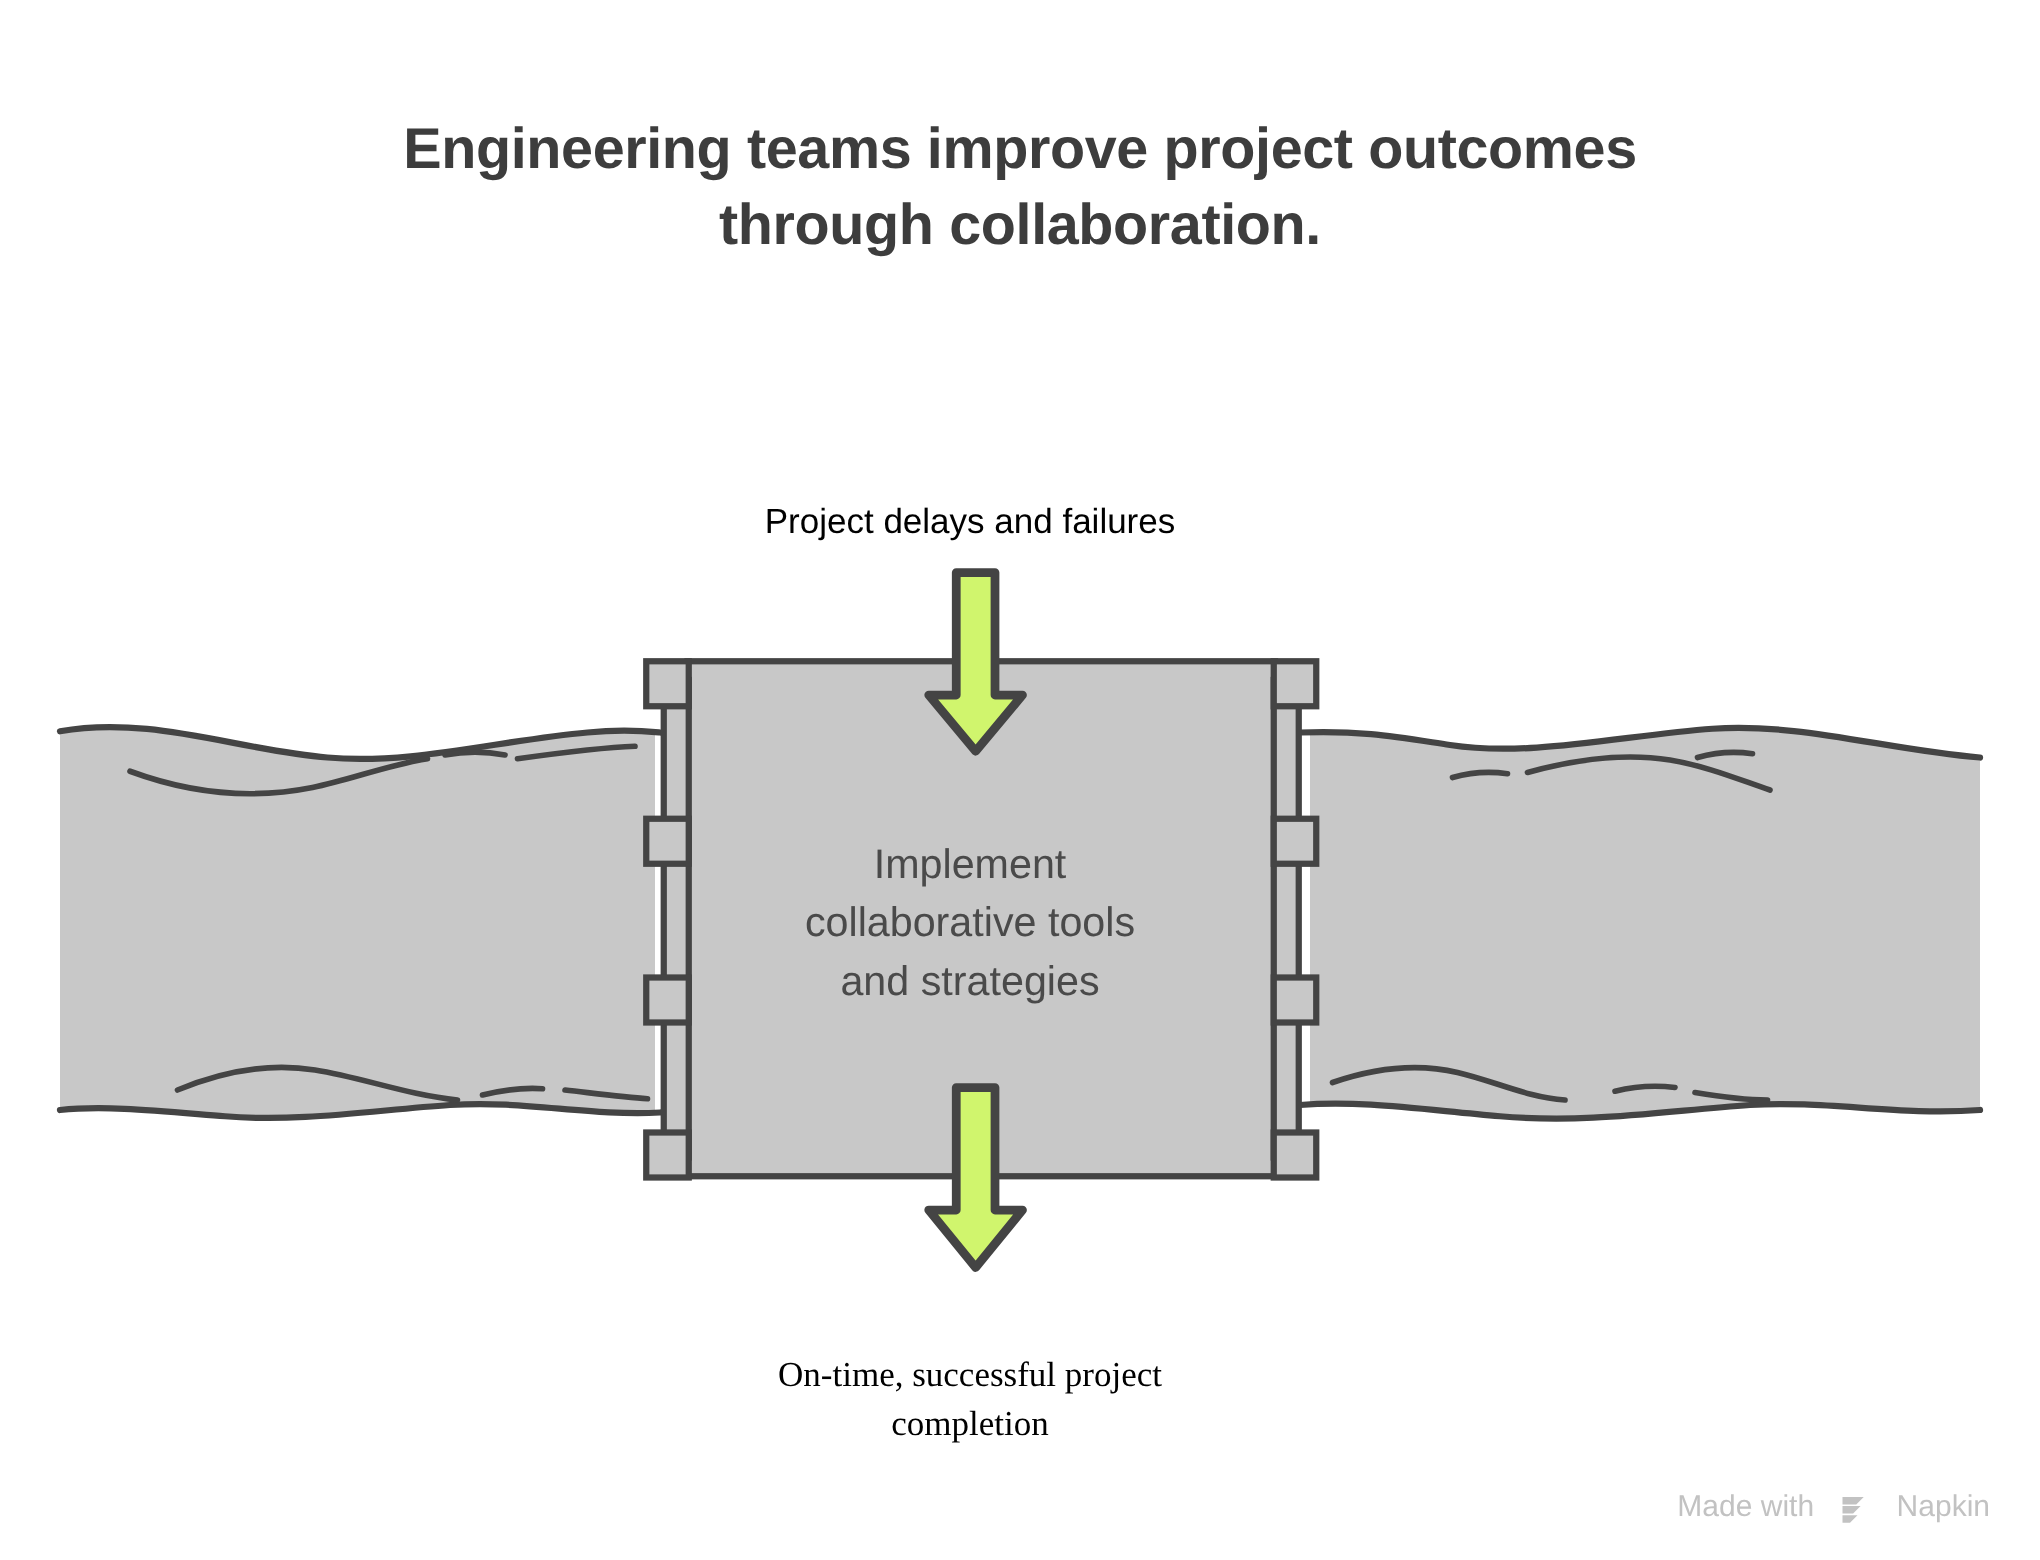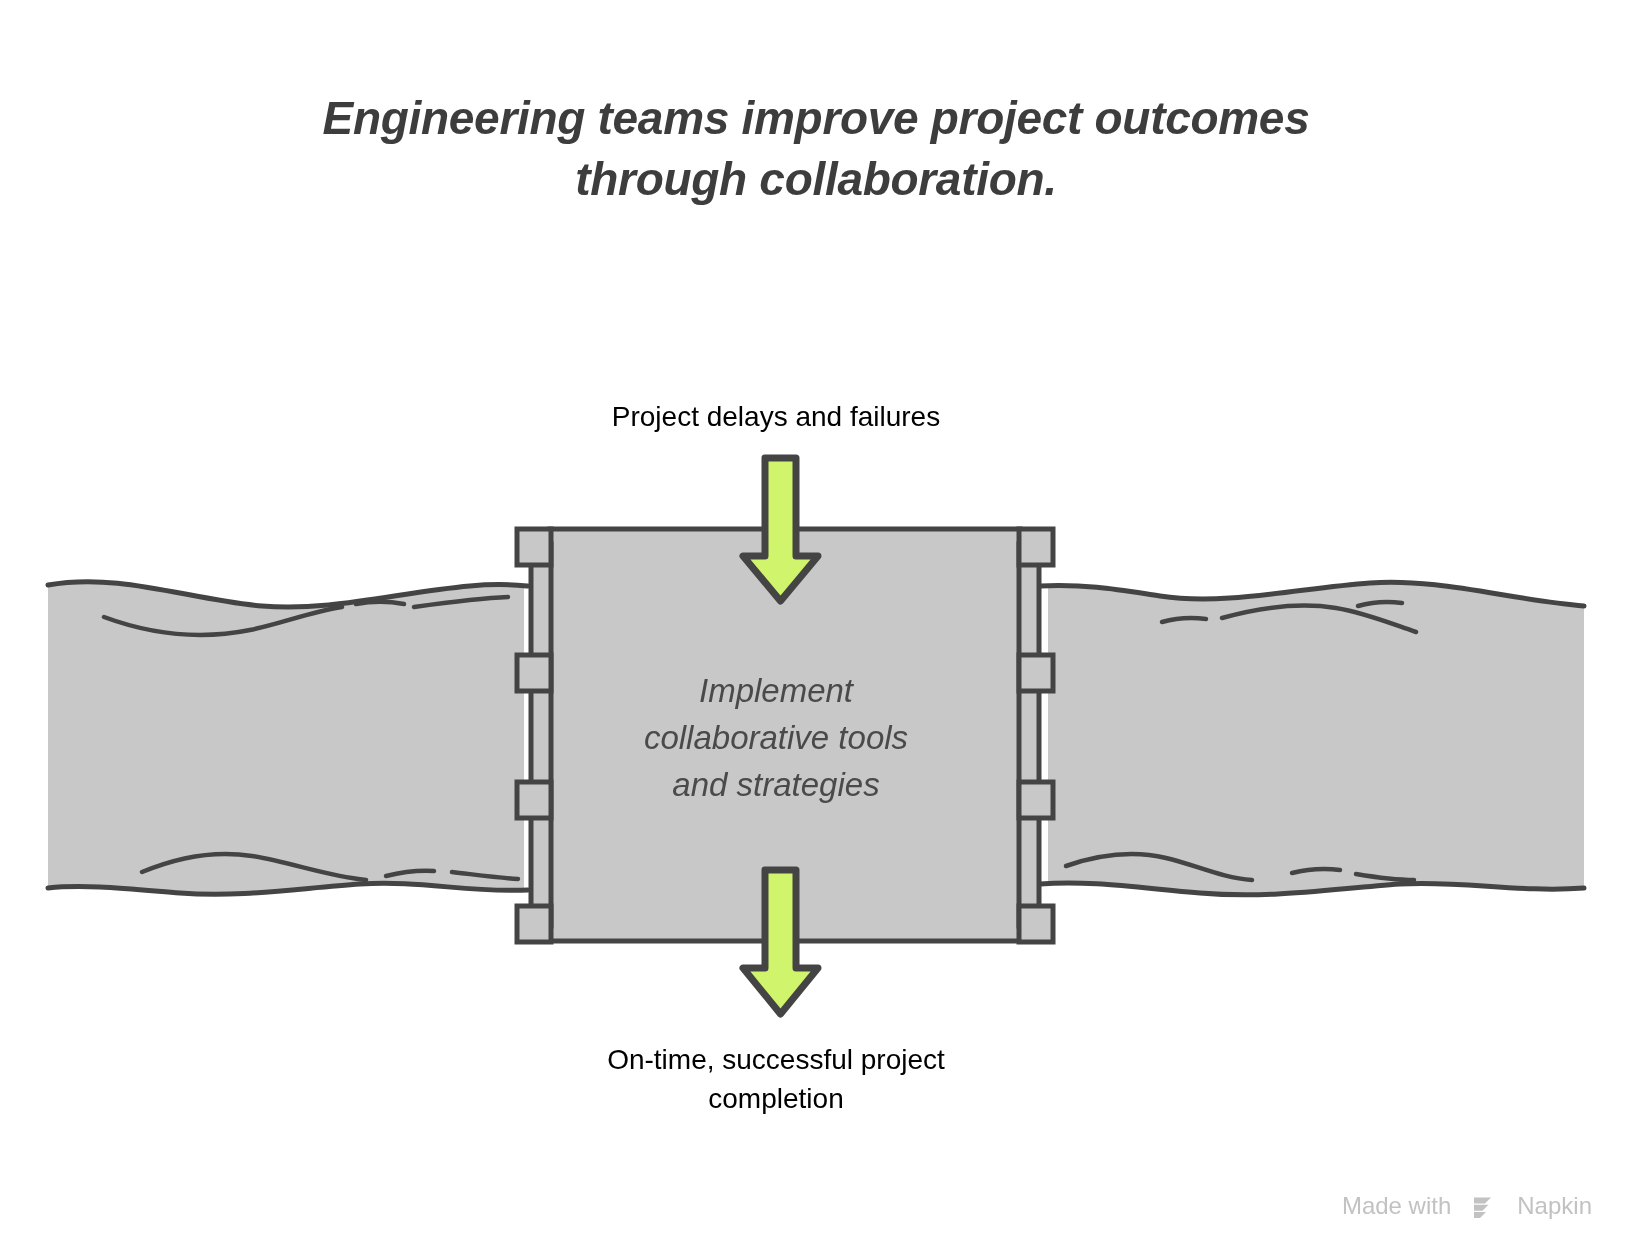--- a/index.html
+++ b/index.html
@@ -27,51 +27,50 @@
     left: 0;
     top: 88px;
     width: 1632px;
     text-align: center;
     font-size: 46px;
     font-weight: bold;
     line-height: 1.33;
     color: #3d3d3d;
     letter-spacing: -0.3px;
     white-space: pre-line;
-    font-style: italic;
   }
   .node-label {
     position: absolute;
     text-align: center;
     color: #000000;
     font-size: 28px;
     line-height: 1.38;
     white-space: pre-line;
   }
   #label-top {
     left: 516px;
     top: 398px;
     width: 520px;
   }
   #label-bottom {
     left: 516px;
-    top: 1041px;
+    top: 1082px;
     width: 520px;
+    font-family: Liberation Serif, serif;
   }
   #gate-text {
     position: absolute;
     left: 556px;
     top: 668px;
     width: 440px;
     text-align: center;
     color: #4a4a4a;
     font-size: 33px;
     line-height: 1.42;
     white-space: pre-line;
-    font-style: italic;
   }
   .watermark {
     position: absolute;
     right: 40px;
     bottom: 28px;
     display: flex;
     align-items: center;
     gap: 20px;
     color: #c2c2c2;
     font-size: 24px;

